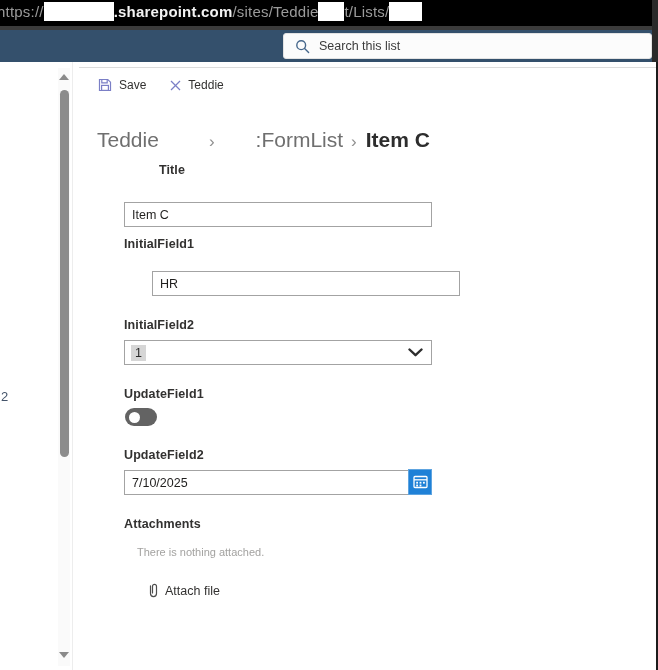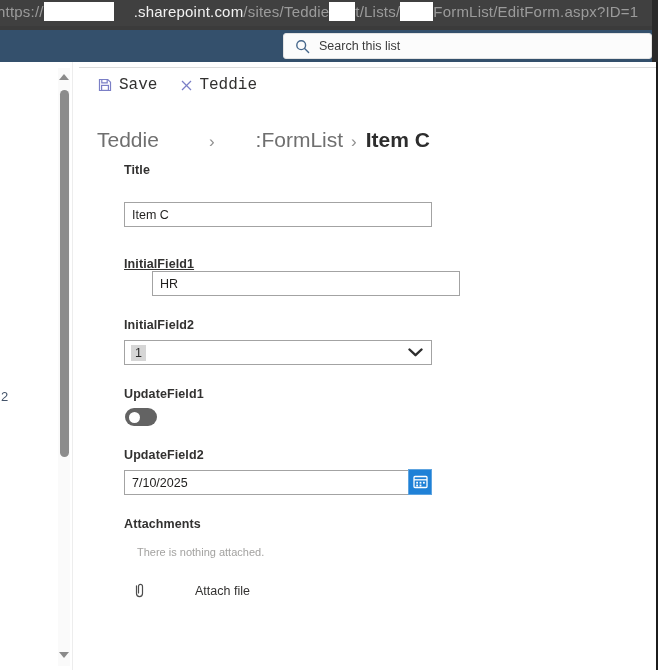--- a/index.html
+++ b/index.html
@@ -5,27 +5,27 @@
   * { margin:0; padding:0; box-sizing:border-box; }
   html,body { width:658px; height:670px; }
   body {
     font-family:"Liberation Sans", sans-serif;
     background:#ffffff; position:relative; overflow:hidden;
     width:658px; height:670px;
   }
   
   .urlbar {
     position:absolute; left:0; top:0; width:658px; height:26px;
-    background:#404040; overflow:hidden;
+    background:#000000; overflow:hidden;
   }
   .urlbar-inner {
     position:absolute; left:-3px; top:2px; display:flex; align-items:center;
     white-space:nowrap; font-size:15px; color:#9b9b9b; letter-spacing:0.2px;
   }
-  .url-domain { color:#f2f2f2; font-weight:normal;padding-left:20px; }
+  .url-domain { color:#f2f2f2; font-weight:bold; }
   .redact { display:inline-block; background:#ffffff; height:19px; }
   .redact-1 { width:70px; }
   .redact-2 { width:26px; }
   .redact-3 { width:33px; }
   .urlbar-strip {
     position:absolute; left:0; top:26px; width:658px; height:4px; background:#3b3b3b;
   }
   
   .suitebar {
     position:absolute; left:0; top:30px; width:652px; height:32px; background:#34506c;
@@ -75,21 +75,21 @@
   }
   .panel-topline {
     position:absolute; left:79px; top:67px; width:577px; height:1px; background:#dcdcdc;
   }
   
   .commandbar {
     position:absolute; left:98px; top:76px; display:flex; align-items:center; height:18px;
   }
   .cmd-btn {
     display:flex; align-items:center; cursor:pointer; background:none; border:none;
-    font-family:Liberation Mono, monospace; font-size:16px; color:#323130; padding:0;
+    font-family:Liberation Sans, sans-serif; font-size:12px; color:#323130; padding:0;
   }
   .cmd-btn .cmd-icon { display:flex; align-items:center; color:#7b7fc6; }
   .cmd-btn span.lbl { margin-left:7px; }
   .cmd-save { margin-right:24px; }
   
   .breadcrumb {
     position:absolute; left:97px; top:128px; display:flex; align-items:flex-end;
     white-space:nowrap;
   }
   .bc-site, .bc-list { font-size:21px; color:#6f6f6f; }
@@ -142,21 +142,20 @@
 
 <div class="urlbar">
   <div class="urlbar-inner">
     <span>https://</span>
       <span class="redact redact-1"></span>
       <span class="url-domain">.sharepoint.com</span>
       <span>/sites/Teddie</span>
       <span class="redact redact-2"></span>
       <span>t/Lists/</span>
       <span class="redact redact-3"></span>
-      <span>FormList/EditForm.aspx?ID=1</span>
   </div>
 </div>
 <div class="urlbar-strip"></div>
 
 <div class="suitebar">
   <div class="searchbox">
     <svg width="15" height="15" viewBox="0 0 15 15" fill="none">
       <circle cx="6.2" cy="6.2" r="4.4" stroke="#47688c" stroke-width="1.4"></circle>
       <line x1="9.6" y1="9.6" x2="13.6" y2="13.6" stroke="#47688c" stroke-width="1.4" stroke-linecap="round"></line>
     </svg>
@@ -200,24 +199,24 @@
 <div class="breadcrumb">
   <span class="bc-site">Teddie</span>
   <span class="bc-sep bc-sep-1">›</span>
   <span class="bc-list">:FormList</span>
   <span class="bc-sep bc-sep-2">›</span>
   <span class="bc-item">Item C</span>
 </div>
 
 <div class="form-area">
 
-  <div class="f-label" style="top:163px;">Title</div>
+  <div class="f-label" style="top:163px;margin-left:35px;">Title</div>
   <input class="f-input" style="top: 202px;" type="text" value="Item C">
 
-  <div class="f-label" style="top:257px;text-decoration:underline;">InitialField1</div>
+  <div class="f-label" style="top:237px;">InitialField1</div>
   <input class="f-input" style="top: 271px; margin-left: 28px;" type="text" value="HR">
 
   <div class="f-label" style="top:318px;">InitialField2</div>
   <div class="f-select" style="top:340px;">
     <span class="sel-value">1</span>
     <span class="sel-chevron">
       <svg width="15" height="9" viewBox="0 0 15 9" fill="none">
         <polyline points="1.5,1.5 7.5,7.2 13.5,1.5" stroke="currentColor" stroke-width="2.4" stroke-linecap="round" stroke-linejoin="round" fill="none"></polyline>
       </svg>
     </span>
@@ -237,21 +236,21 @@
       <rect x="3.2" y="6.8" width="1.8" height="1.8" fill="#ffffff"></rect>
       <rect x="6.6" y="6.8" width="1.8" height="1.8" fill="#ffffff"></rect>
       <rect x="10" y="6.8" width="1.8" height="1.8" fill="#ffffff"></rect>
       <rect x="3.2" y="9.6" width="1.8" height="1.8" fill="#ffffff"></rect>
       <rect x="6.6" y="9.6" width="1.8" height="1.8" fill="#ffffff"></rect>
     </svg>
   </button>
 
   <div class="f-label" style="top:517px;">Attachments</div>
   <div class="att-empty" style="top:546px; left:13px;">There is nothing attached.</div>
-  <button class="attach-link" style="top:583px; left:11px;gap:44px;">
+  <button class="attach-link" style="top:583px; left:25px;">
     <span class="clip">
       <svg width="9" height="15" viewBox="0 0 9 15" fill="none">
         <path d="M1.5 2.8 V10.6 a3 3 0 0 0 6 0 V3.4 a2 2 0 0 0 -4 0 V10" stroke="currentColor" stroke-width="1.2" stroke-linecap="round" fill="none"></path>
       </svg>
     </span>
     <span>Attach file</span>
   </button>
 
 </div>
 

